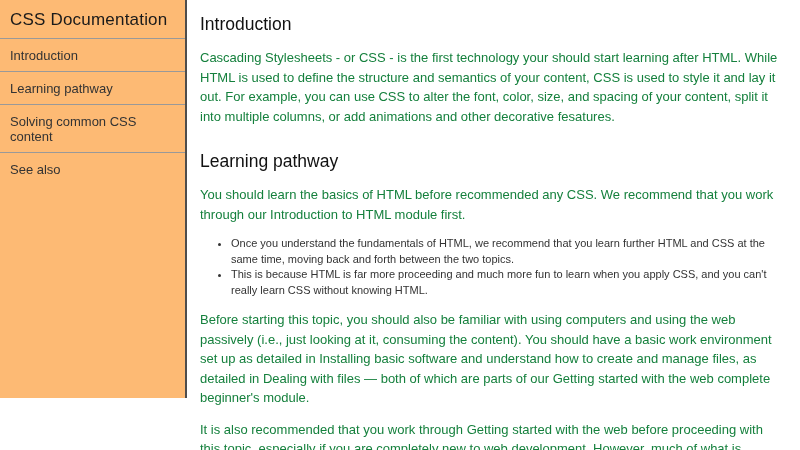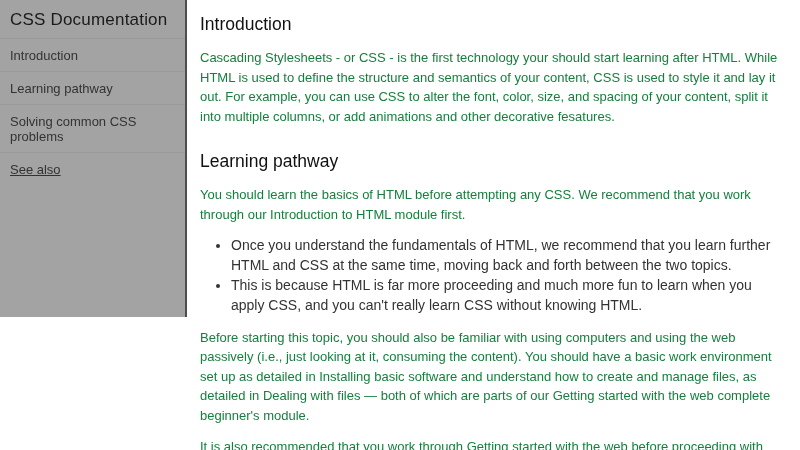--- a/index.html
+++ b/index.html
@@ -12,41 +12,41 @@
     font-family: "Liberation Sans", sans-serif;
   }
   .app {
     display: flex;
     width: 800px;
     height: 450px;
   }
   .sidebar {
     width: 187px;
     flex-shrink: 0;
-    background: #a3a3a3;
+    background: #fdba74;
     border-right: 2px solid #4d4d4d;
-    height: 317px;
+    height: 398px;
   }
   .sidebar-title {
     font-size: 17px;
     font-weight: 400;
     color: #1a1a1a;
     margin: 0;
     padding: 10px 10px 8px 10px;
     border-bottom: 1px solid #999999;
     letter-spacing: 0.2px;
   }
   .nav-item {
     font-size: 13px;
     color: #333333;
     padding: 9px 10px 8px 10px;
     border-bottom: 1px solid #999999;
     cursor: pointer;
   }
-  .nav-item:last-child { border-bottom: none; text-decoration: underline; }
+  .nav-item:last-child { border-bottom: none; }
   .main {
     flex: 1;
     padding: 12px 18px 0 13px;
     overflow: hidden;
   }
   .main h2 {
     font-size: 17.5px;
     font-weight: 400;
     color: #111111;
     line-height: 1.2;
@@ -57,46 +57,46 @@
     font-size: 13px;
     color: #15803d;
     line-height: 1.5;
     margin: 12px 0;
   }
   .main ul {
     margin: 12px 0;
     padding-left: 31px;
   }
   .main li {
-    font-size: 14px;
+    font-size: 11px;
     color: #333333;
     line-height: 1.42;
   }
 </style>
 </head>
 <body>
 
 <div class="app">
 
   <aside class="sidebar">
     <h1 class="sidebar-title">CSS Documentation</h1>
     <nav>
       <div class="nav-item">Introduction</div>
       <div class="nav-item">Learning pathway</div>
-      <div class="nav-item">Solving common CSS problems</div>
+      <div class="nav-item">Solving common CSS content</div>
       <div class="nav-item">See also</div>
     </nav>
   </aside>
 
   <main class="main">
     <h2>Introduction</h2>
     <p>Cascading Stylesheets - or CSS - is the first technology your should start learning after HTML. While HTML is used to define the structure and semantics of your content, CSS is used to style it and lay it out. For example, you can use CSS to alter the font, color, size, and spacing of your content, split it into multiple columns, or add animations and other decorative fesatures.</p>
 
     <h2>Learning pathway</h2>
-    <p>You should learn the basics of HTML before attempting any CSS. We recommend that you work through our Introduction to HTML module first.</p>
+    <p>You should learn the basics of HTML before recommended any CSS. We recommend that you work through our Introduction to HTML module first.</p>
     <ul>
       <li>Once you understand the fundamentals of HTML, we recommend that you learn further HTML and CSS at the same time, moving back and forth between the two topics.</li>
       <li>This is because HTML is far more proceeding and much more fun to learn when you apply CSS, and you can't really learn CSS without knowing HTML.</li>
     </ul>
     <p>Before starting this topic, you should also be familiar with using computers and using the web passively (i.e., just looking at it, consuming the content). You should have a basic work environment set up as detailed in Installing basic software and understand how to create and manage files, as detailed in Dealing with files — both of which are parts of our Getting started with the web complete beginner's module.</p>
     <p>It is also recommended that you work through Getting started with the web before proceeding with this topic, especially if you are completely new to web development. However, much of what is covered in its CSS basics article is also covered in our CSS first steps module, albeit in a lot more detail.</p>
 
   </main>
 
 </div>

